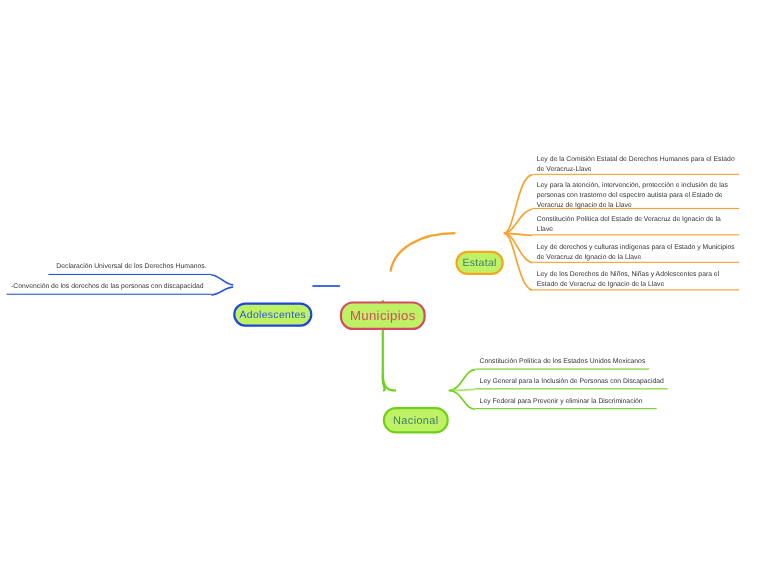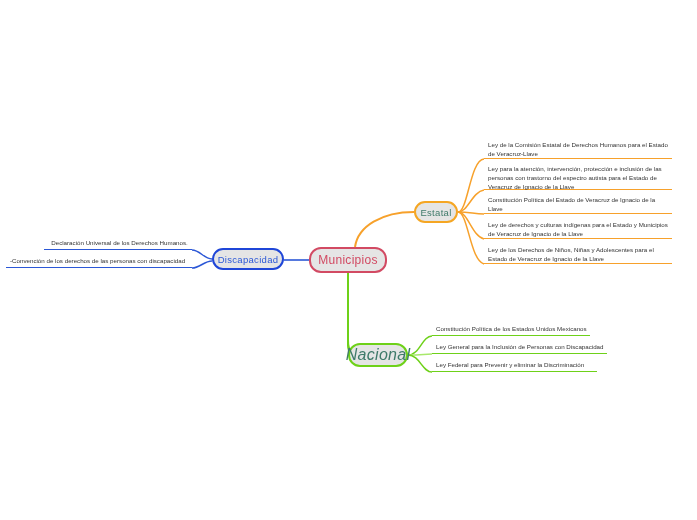--- a/index.html
+++ b/index.html
@@ -18,26 +18,27 @@
     position: absolute;
     left: 0; top: 0;
     width: 697px;
     height: 520px;
   }
   .node {
     position: absolute;
     border-radius: 12px;
     border-width: 2px;
     border-style: solid;
-    background: #e5e5e5;
+    background: #bef264;
     display: flex;
     align-items: center;
     justify-content: center;
     box-sizing: border-box;
     white-space: nowrap;
+    margin-top: 27px;
   }
   .node-label {
     font-size: 11px;
     letter-spacing: 0.3px;
   }
 
   #node-normativa {
     left: 309px; top: 247px;
     width: 78px; height: 26px;
     border-color: #d24a63;
@@ -56,21 +57,21 @@
     width: 44px; height: 22px;
     border-color: #f5a623;
   }
   #node-estatal .node-label { color: #3f7a6a; font-size: 9.5px; }
 
   #node-nacional {
     left: 348px; top: 343px;
     width: 60px; height: 24px;
     border-color: #6ed119;
   }
-  #node-nacional .node-label { color: #3f7a6a; font-size: 16px; font-style: italic; }
+  #node-nacional .node-label { color: #3f7a6a; font-size: 10px; }
 
   .leaf {
     position: absolute;
     box-sizing: border-box;
     font-size: 6.2px;
     line-height: 1.45;
     color: #333333;
     padding: 0 1px 2px 4px;
   }
   .leaf.right-estatal { border-bottom: 1.4px solid #f7a12b; }
@@ -117,21 +118,21 @@
   <path d="M 408 355 C 420 355 422 336 432 336" fill="none" stroke="#6ed119" stroke-width="1.5"></path>
   <path d="M 408 355 C 422 355 424 354 432 354" fill="none" stroke="#a8e86b" stroke-width="1.5"></path>
   <path d="M 408 355 C 420 355 422 372 432 372" fill="none" stroke="#6ed119" stroke-width="1.5"></path>
 </svg>
 
 <div class="node" id="node-normativa">
   <span class="node-label">Municipios</span>
 </div>
 
 <div class="node" id="node-internacional">
-  <span class="node-label">Discapacidad</span>
+  <span class="node-label">Adolescentes</span>
 </div>
 
 <div class="node" id="node-estatal">
   <span class="node-label">Estatal</span>
 </div>
 
 <div class="node" id="node-nacional">
   <span class="node-label">Nacional</span>
 </div>
 

